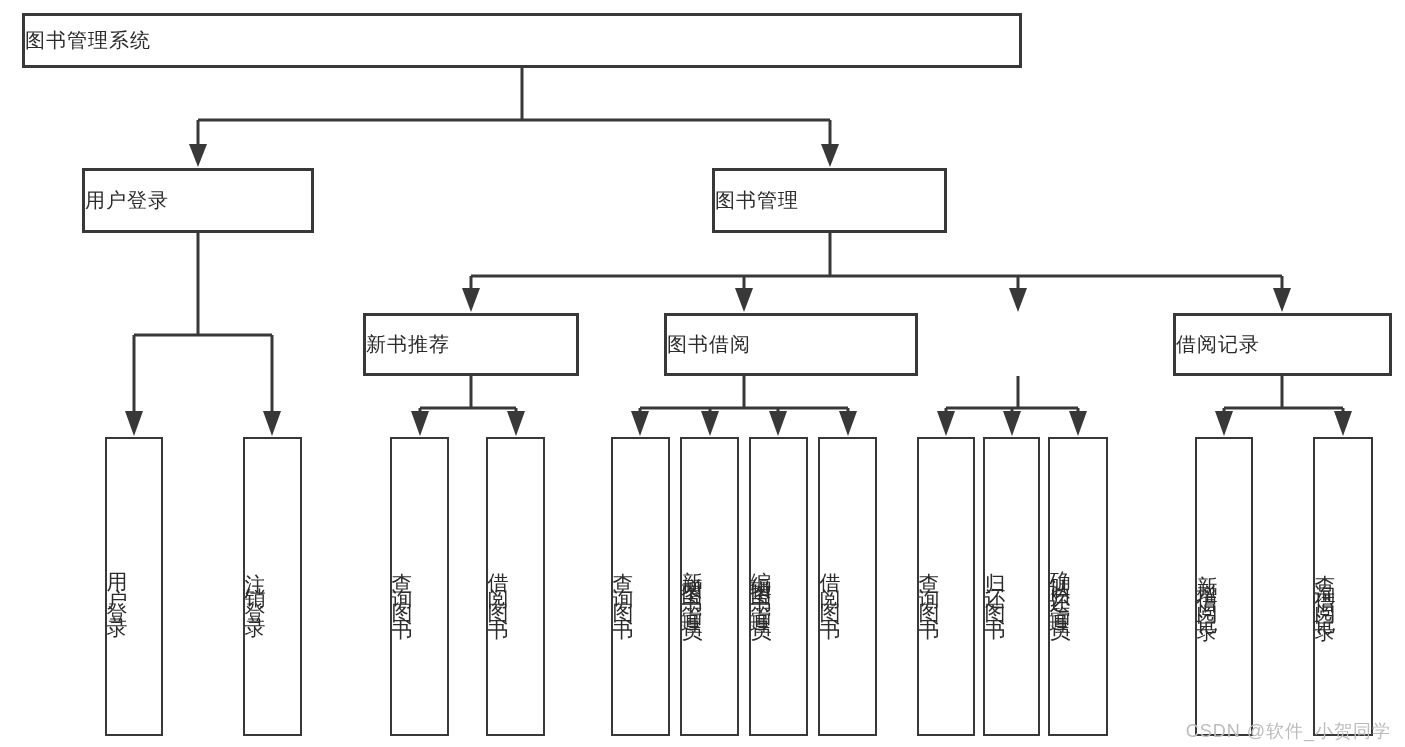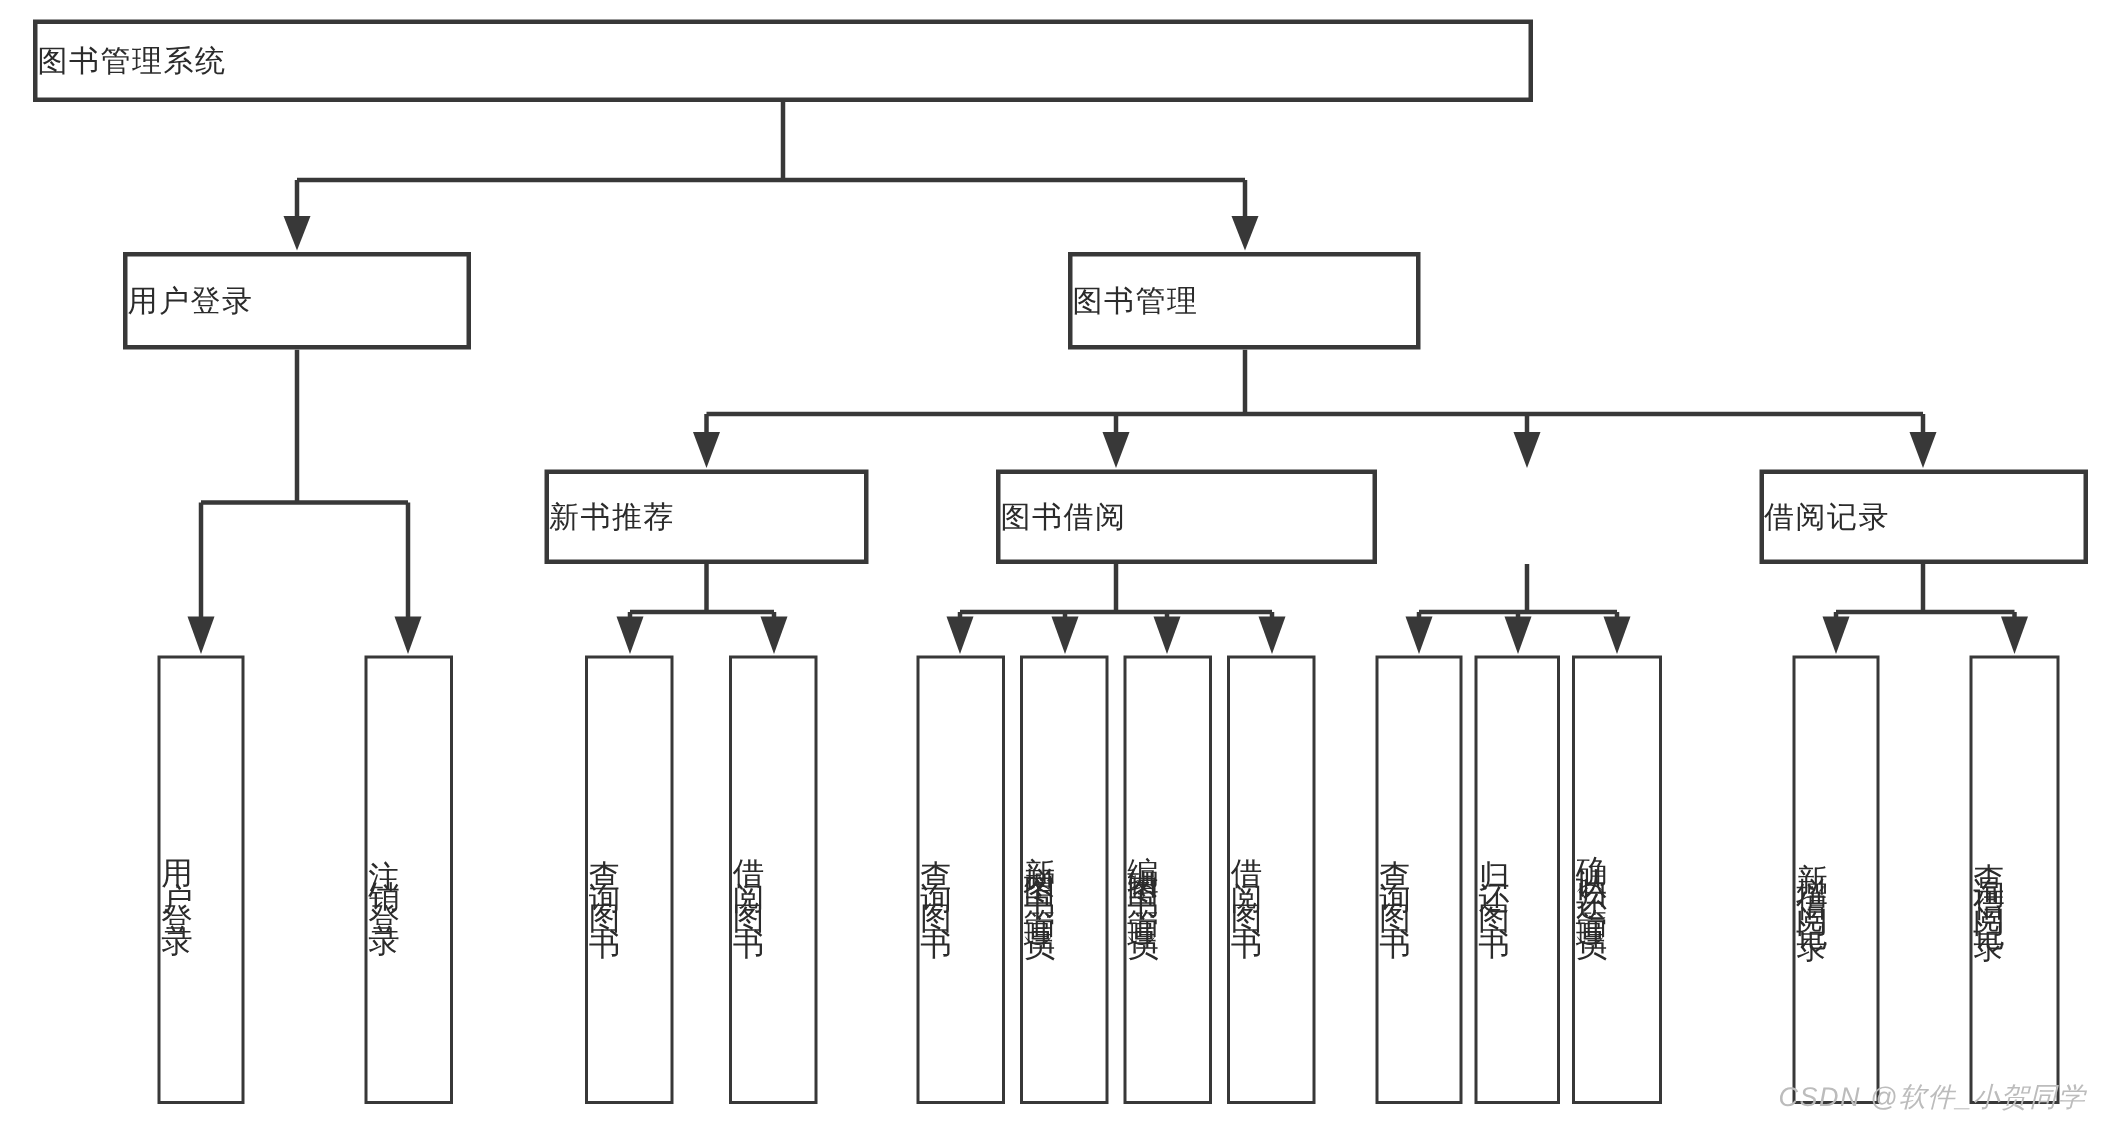--- a/index.html
+++ b/index.html
@@ -59,21 +59,20 @@
   .vlabel.tight  { letter-spacing: 0.34em; }
   .watermark {
     position: absolute;
     right: 14px;
     bottom: 4px;
     font-size: 18px;
     color: #bcbcbc;
     letter-spacing: 1px;
     z-index: 5;
     white-space: nowrap;
-    font-style: italic;
   }
 </style>
 </head>
 <body>
 
 <div class="stage">
 
   <svg class="connectors" viewBox="0 0 1405 747">
     <g>
       <path d="M522 68 V120"></path>

